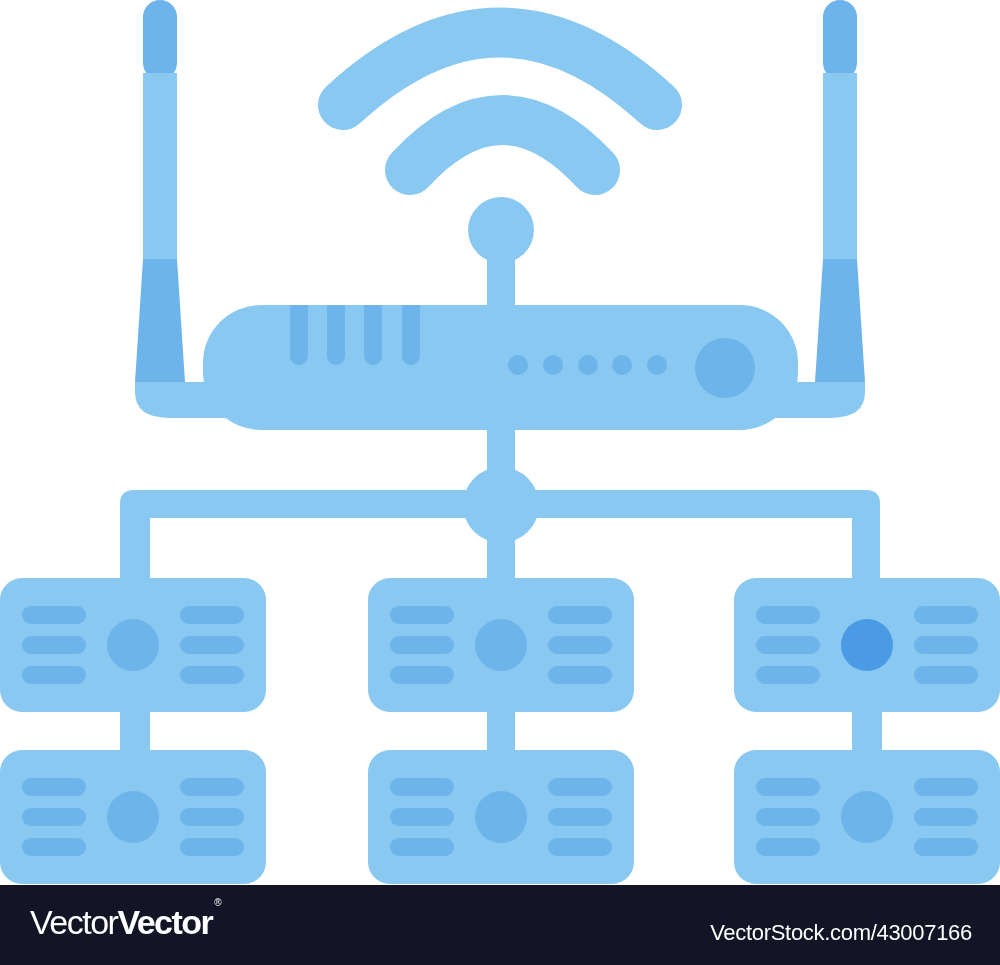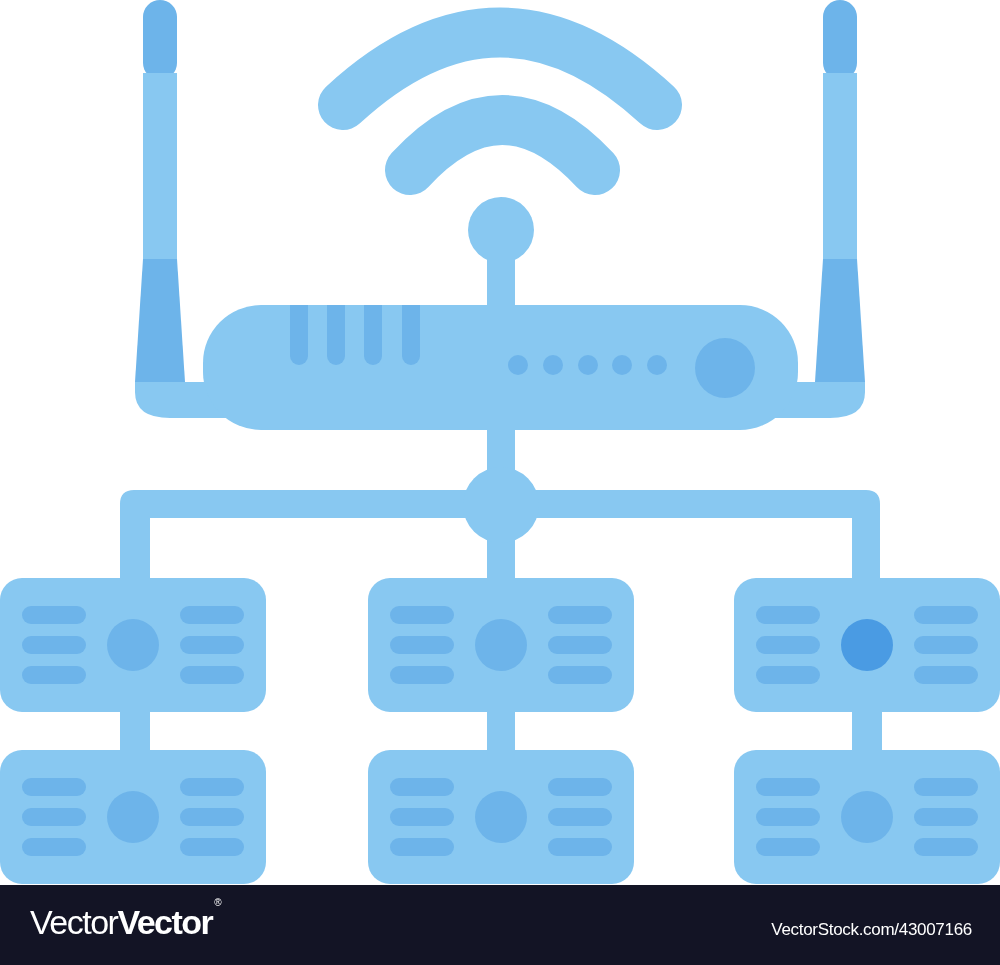--- a/index.html
+++ b/index.html
@@ -3,21 +3,21 @@
   <meta charset="utf-8">
   <style>
     html, body { margin: 0; padding: 0; }
     body { width: 1000px; height: 965px; background: #ffffff; overflow: hidden; position: relative; font-family: "Liberation Sans", sans-serif; }
     .art { position: absolute; left: 0; top: 0; width: 1000px; height: 885px; }
     .footer { position: absolute; left: 0; top: 885px; width: 1000px; height: 80px; background: #131425; color: #ffffff; }
     .brand { position: absolute; left: 30px; top: 20px; font-size: 34px; letter-spacing: -1.5px; line-height: 1; }
     .brand .light { font-weight: 400; }
     .brand .bold { font-weight: 700; }
     .brand sup { font-size: 10px; letter-spacing: 0; position: relative; top: -16px; margin-left: 2px; }
-    .ref { position: absolute; right: 28px; top: 35px; font-size: 17px; letter-spacing: -0.3px; }
+    .ref { position: absolute; right: 28px; top: 35px; font-size: 22px; letter-spacing: -0.3px; }
   </style>
 </head>
 <body>
 
 <div class="art">
   <svg width="1000" height="885" viewBox="0 0 1000 885" xmlns="http://www.w3.org/2000/svg">
     <defs>
       <g id="server">
         <rect x="0" y="0" width="266" height="134" rx="22" fill="#88c8f1"></rect>
         <rect x="22" y="28" width="64" height="18" rx="9" fill="#6db4ea"></rect>

